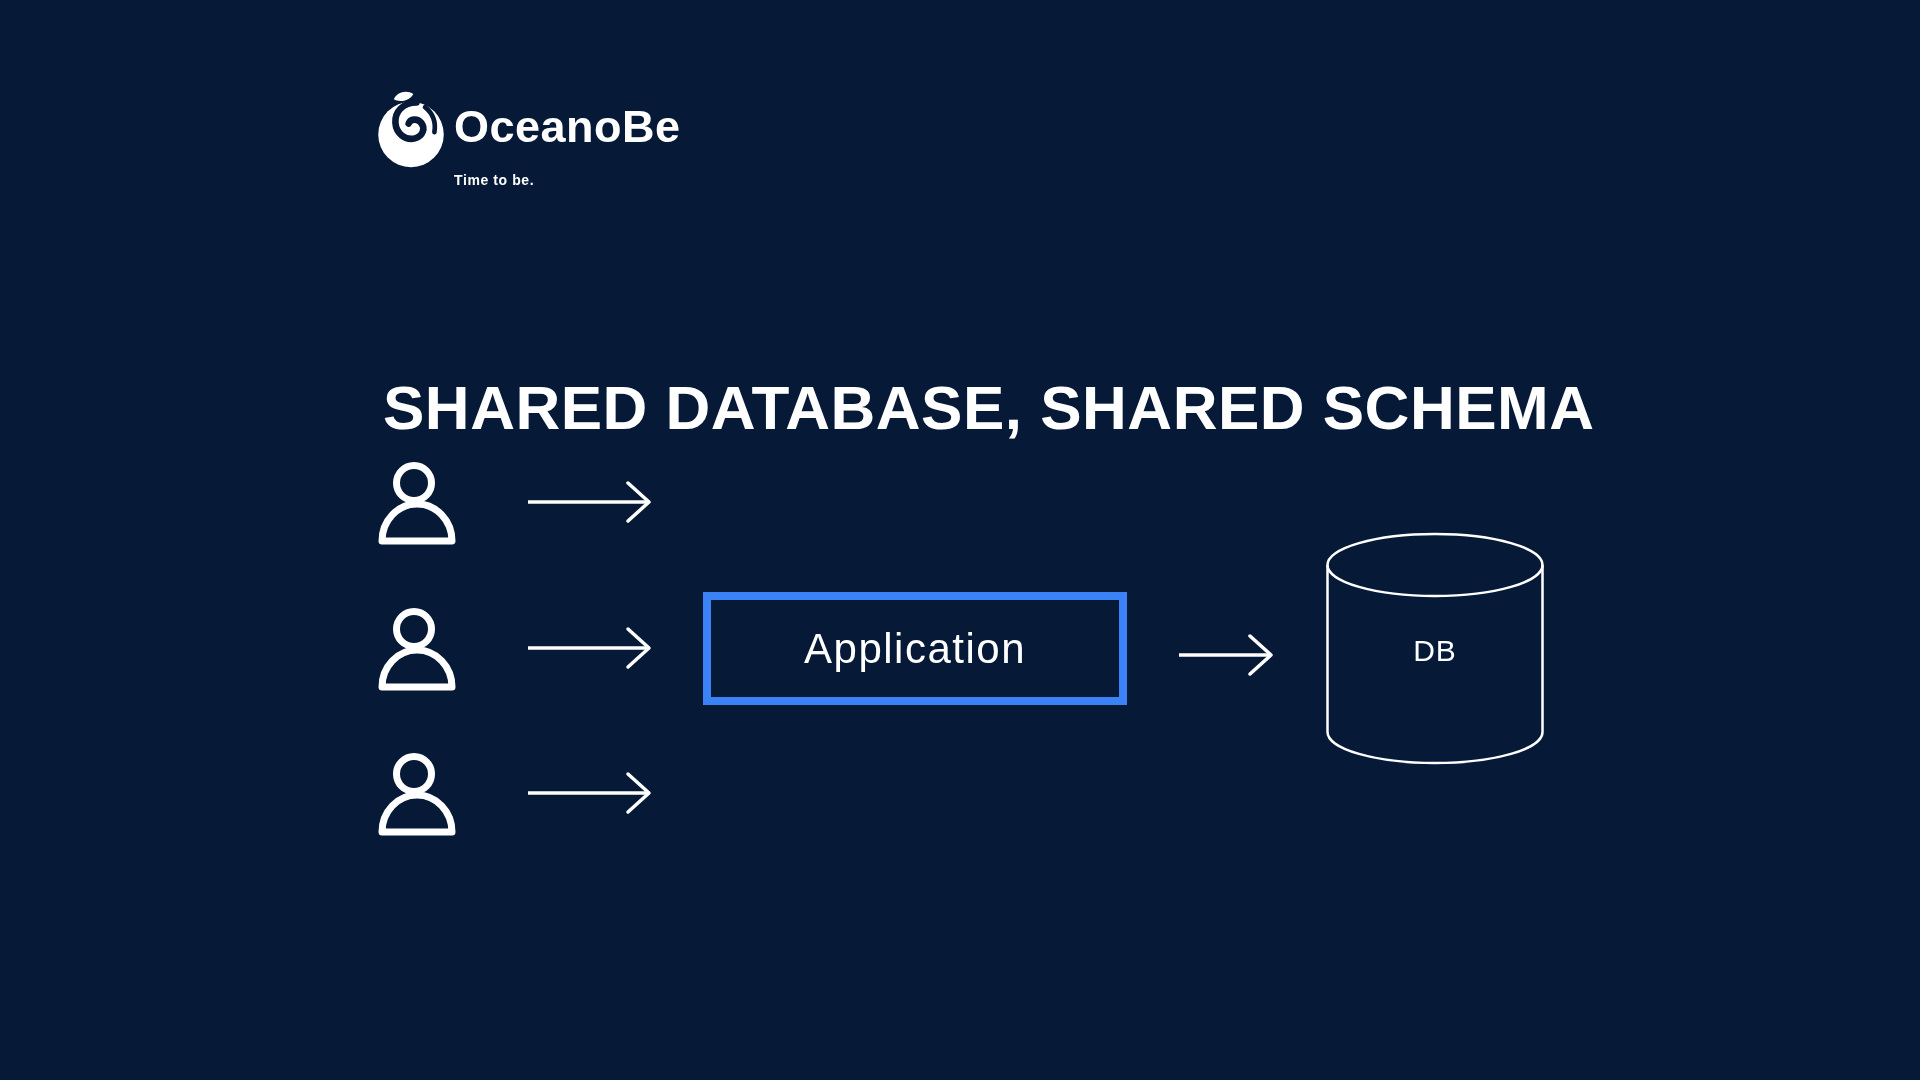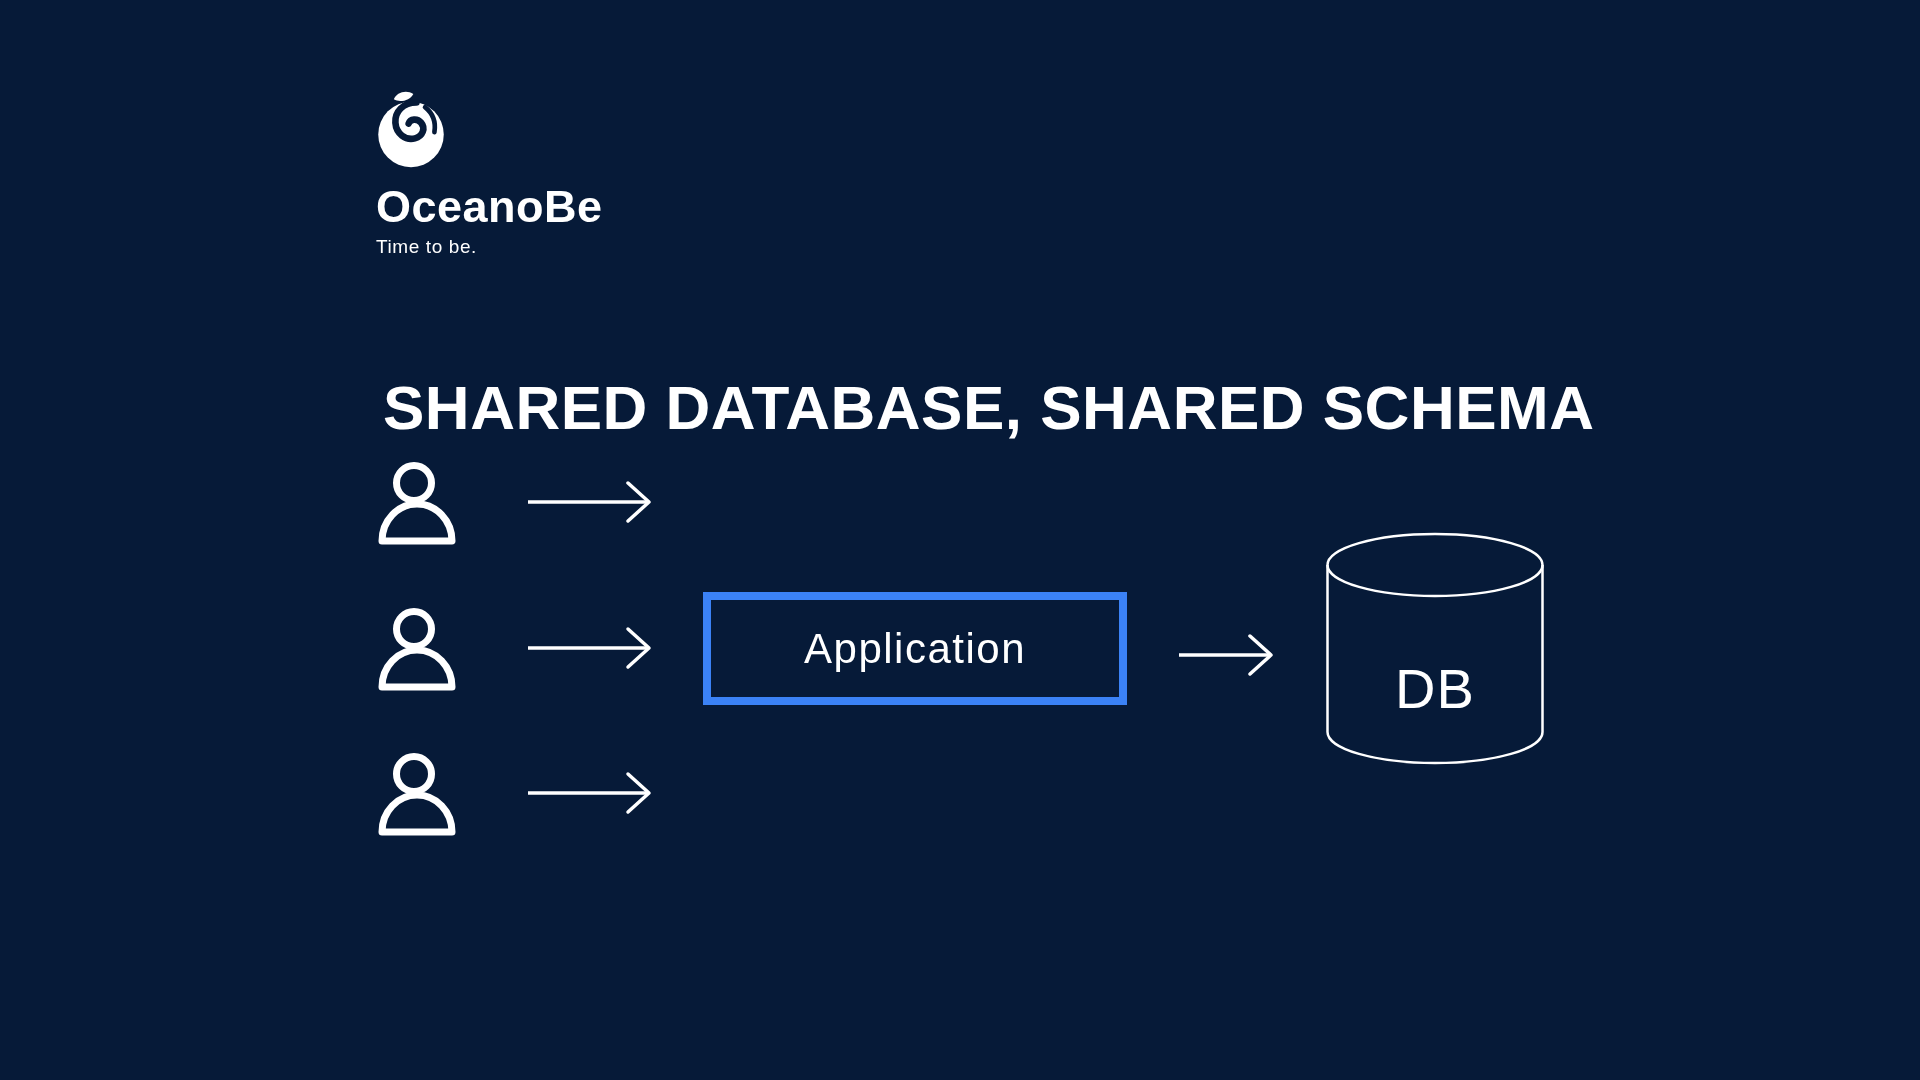--- a/index.html
+++ b/index.html
@@ -8,33 +8,33 @@
     font-family: "Liberation Sans", sans-serif;
     background: #061A38;
     overflow: hidden;
   }
   .slide {
     position: relative;
     width: 1920px; height: 1080px;
     background: #061A38;
     color: #FFFFFF;
   }
-  .abs { position: absolute; flex-direction: column; }
+  .abs { position: absolute; }
 
   
   .logo { left: 372px; top: 88px; display: flex; align-items: flex-start; }
   .logo-icon { width: 78px; height: 78px; margin-top: 2px; }
   .logo-text { margin-left: 4px; }
   .brand-name {
     font-size: 45px; font-weight: 600; line-height: 1;
     letter-spacing: 0.5px; margin-top: 16px; color: #FFFFFF;
   }
   .brand-tagline {
-    font-size: 19px; font-weight: 400; line-height: 1;
-    letter-spacing: 0.6px; margin-top: 8px; color: #FFFFFF;
+    font-size: 14px; font-weight: 700; line-height: 1;
+    letter-spacing: 0.6px; margin-top: 24px; color: #FFFFFF;
   }
 
   
   .slide-title {
     left: 383px; top: 335px;
     font-size: 62px; font-weight: 700; line-height: 1;
     letter-spacing: 0.5px; white-space: nowrap; color: #FFFFFF;
   }
 
   
@@ -47,22 +47,22 @@
     border: 8px solid #3b82f6; box-sizing: border-box;
     display: flex; align-items: center; justify-content: center;
   }
   .app-label {
     font-size: 42px; font-weight: 300; letter-spacing: 1.5px; color: #FFFFFF;
   }
 
   .db-box { left: 1325px; top: 532px; width: 220px; height: 234px; }
   .db-label {
     left: 1325px; top: 636px; width: 220px;
-    text-align: center; font-size: 56px; font-weight: 300;
-    letter-spacing: 1px; line-height: 1; color: #FFFFFF; margin-top: 25px;
+    text-align: center; font-size: 30px; font-weight: 300;
+    letter-spacing: 1px; line-height: 1; color: #FFFFFF;
   }
 
   svg { display: block; }
 </style>
 </head>
 <body>
 
 <div class="slide">
 
   <div class="abs logo">

